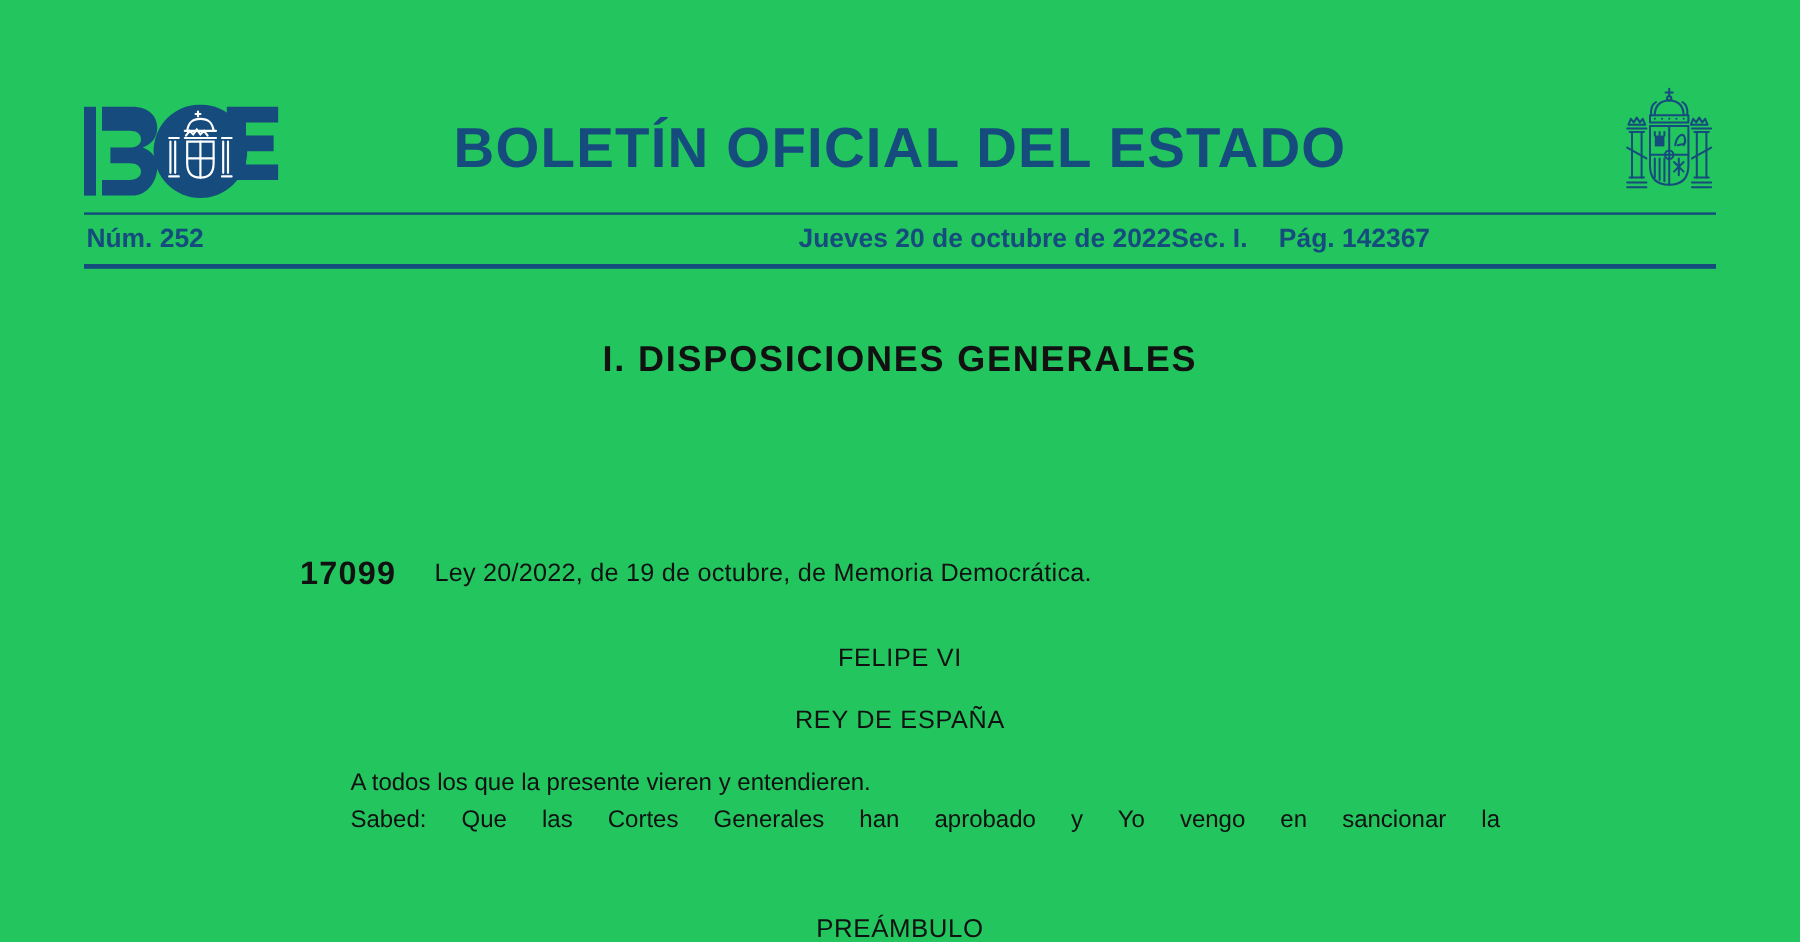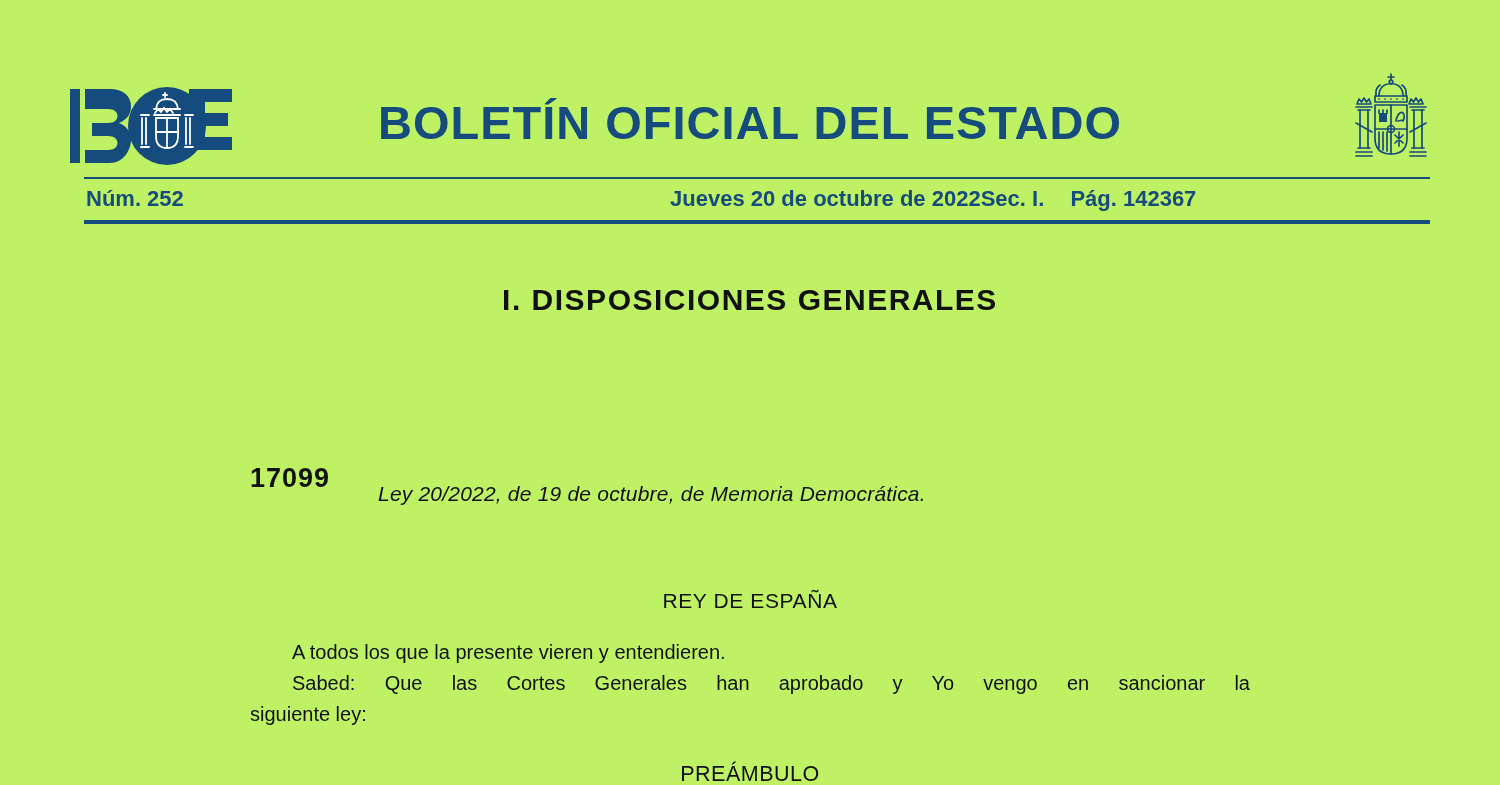--- a/index.html
+++ b/index.html
@@ -5,42 +5,42 @@
   :root{
     --blue:#164b7d;
     --ink:#111111;
   }
   *{margin:0;padding:0;box-sizing:border-box;}
   html,body{background:#ffffff;}
   body{font-family:"Liberation Sans", sans-serif;}
   .page{
     position:relative;
     width:1500px;height:785px;
-    background:#bef264;
+    background:#22c55e;
     overflow:hidden;
     color:var(--ink);
   }
   
   .masthead{position:absolute;top:75px;left:70px;right:70px;height:95px;}
   .boe-logo{position:absolute;left:0;top:12px;width:162px;height:78px;}
   .masthead-title{
     position:absolute;left:0;right:0;top:20px;
     text-align:center;
     font-size:47px;font-weight:bold;letter-spacing:1px;
     color:var(--blue);
   }
   .coat-of-arms{position:absolute;right:-4px;top:-4px;width:86px;height:98px;}
   
   .header-bar{
     position:absolute;top:177px;left:70px;right:70px;
     border-top:2px solid var(--blue);
     border-bottom:4px solid var(--blue);
     display:flex;align-items:center;
     padding:7px 2px 8px 2px;
-    color:var(--blue);font-weight:bold;font-size:22px;margin-left:14px;
+    color:var(--blue);font-weight:bold;font-size:22px;
   }
   .header-bar .cell{flex:1;}
   .header-bar .cell.center{text-align:right;}
   .header-bar .cell.right{text-align:left;}
   .header-bar .page-num{margin-left:20px;}
   
   .section-heading{
     position:absolute;top:283px;left:0;right:0;
     text-align:center;font-size:30px;font-weight:bold;letter-spacing:1.5px;
   }
@@ -50,22 +50,22 @@
     font-size:42px;font-weight:400;
     transform:scaleX(0.78);transform-origin:center;
     white-space:nowrap;
   }
   .item-row{position:absolute;top:458px;left:250px;right:250px;height:40px;}
   .item-number{
     position:absolute;left:0;top:5px;
     font-size:27px;font-weight:bold;letter-spacing:1px;
   }
   .item-title{
-    position:absolute;left:128px;top:8px;
-    font-size:21px;font-style:italic;letter-spacing:0.2px;margin-top:16px;
+    position:absolute;left:112px;top:8px;
+    font-size:21px;letter-spacing:0.2px;
   }
   .royal-name{position:absolute;top:537px;left:0;right:0;text-align:center;font-size:21px;letter-spacing:0.6px;}
   .royal-title{position:absolute;top:589px;left:0;right:0;text-align:center;font-size:21px;letter-spacing:0.6px;}
   .body-text{
     position:absolute;top:637px;left:250px;width:1000px;
     font-size:20px;line-height:31px;
   }
   .body-line{display:block;}
   .body-line.indent{padding-left:42px;}
   .body-line.stretch{text-align:justify;text-align-last:justify;}
@@ -155,23 +155,23 @@
   </div>
 
   <h2 class="section-heading">I. DISPOSICIONES GENERALES</h2>
 
 
   <div class="item-row">
     <span class="item-number">17099</span>
     <span class="item-title">Ley 20/2022, de 19 de octubre, de Memoria Democrática.</span>
   </div>
 
+  <div class="royal-name">FELIPE VI</div>
   <div class="royal-title">REY DE ESPAÑA</div>
 
   <div class="body-text">
     <span class="body-line indent">A todos los que la presente vieren y entendieren.</span>
     <span class="body-line indent stretch">Sabed: Que las Cortes Generales han aprobado y Yo vengo en sancionar la</span>
-    <span class="body-line">siguiente ley:</span>
   </div>
 
   <div class="preamble">PREÁMBULO</div>
 
 </div>
 
 </body></html>

